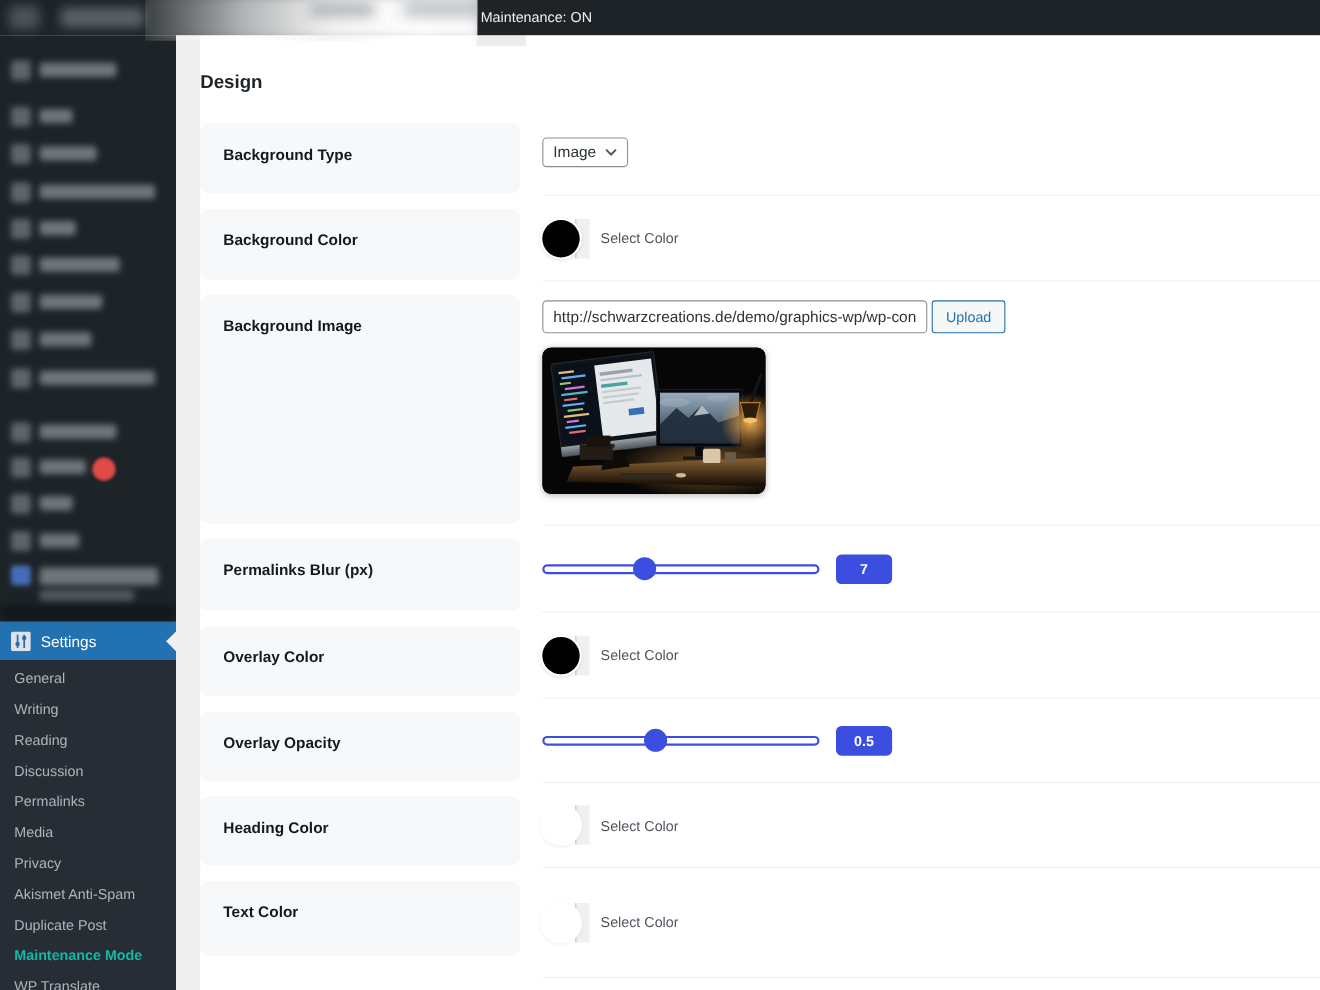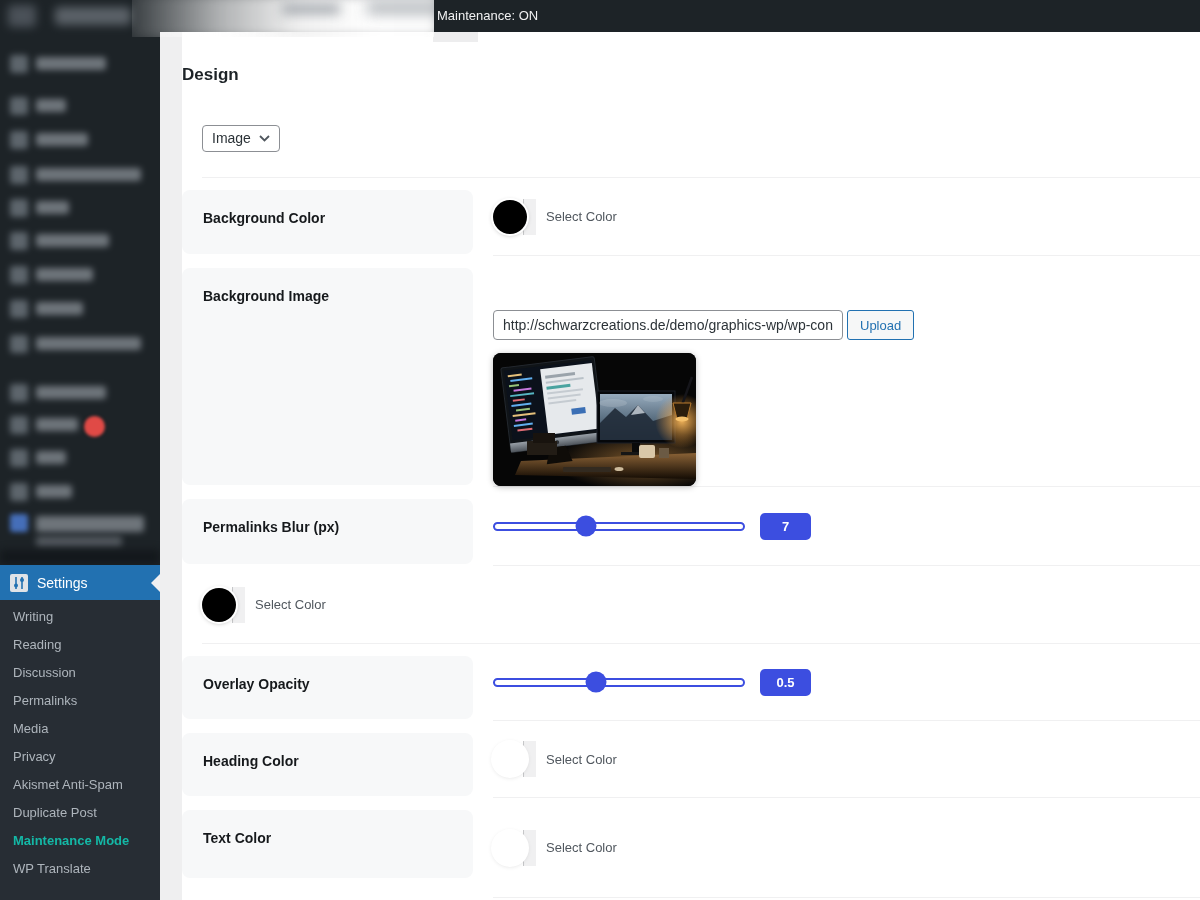--- a/index.html
+++ b/index.html
@@ -81,21 +81,21 @@
 
   
   .color-btn { display:flex; align-items:center; cursor:pointer; }
   .swatch { width:34px; height:34px; border-radius:50%; position:relative; z-index:2;
             box-shadow:0 0 0 2px #fff, 0 1px 5px rgba(0,0,0,.32); background:#000; }
   .swatch-tab { width:13px; height:36px; background:#f0f0f1; border-left:1px solid #c6c7c9;
                 margin-left:-4px; z-index:1; }
   .swatch-label { margin-left:10px; font-size:13px; color:#50575e; }
 
   
-  .upload-line { display:flex; align-items:center;margin-top:37px; }
+  .upload-line { display:flex; align-items:center; }
   .url-input { width:350px; height:30px; border:1px solid #8c8f94; border-radius:4px;
                padding:0 9px; font-size:14px; color:#2c3338;
                font-family:"Liberation Sans", sans-serif; }
   .upload-btn { margin-left:4px; height:30px; padding:0 12px; border:1px solid #2271b1;
                 border-radius:3px; background:#f6f7f7; color:#2271b1; font-size:13px;
                 cursor:pointer; font-family:"Liberation Sans", sans-serif; }
   .thumb { margin-top:13px; width:203px; height:133px; border-radius:8px; overflow:hidden;
            box-shadow:0 1px 6px rgba(0,0,0,.25); background:#060606; }
 
   
@@ -192,20 +192,21 @@
       <line x1="6" y1="3" x2="6" y2="15" stroke="#2271b1" stroke-width="1.6"></line>
       <line x1="12" y1="3" x2="12" y2="15" stroke="#2271b1" stroke-width="1.6"></line>
       <circle cx="6" cy="11.5" r="2" fill="#2271b1"></circle>
       <circle cx="12" cy="6" r="2" fill="#2271b1"></circle>
     </svg>
     <span class="settings-label">Settings</span>
     <span class="s-arrow"></span>
   </div>
 
   <div class="submenu">
+    <div class="sub-item">General</div>
     <div class="sub-item">Writing</div>
     <div class="sub-item">Reading</div>
     <div class="sub-item">Discussion</div>
     <div class="sub-item">Permalinks</div>
     <div class="sub-item">Media</div>
     <div class="sub-item">Privacy</div>
     <div class="sub-item">Akismet Anti-Spam</div>
     <div class="sub-item">Duplicate Post</div>
     <div class="sub-item active">Maintenance Mode</div>
     <div class="sub-item">WP Translate</div>
@@ -213,20 +214,21 @@
 </div>
 
 <div class="gray-strip"></div>
 
 <div class="main">
   <h1 class="page-title">Design</h1>
 
   <div class="rows">
 
     <div class="row h78">
+      <div class="row-label">Background Type</div>
       <div class="row-content">
         <div class="wp-select">
           <span>Image</span>
           <svg width="11" height="7" viewBox="0 0 11 7">
             <polyline points="1,1 5.5,5.5 10,1" fill="none" stroke="#50575e" stroke-width="1.8"></polyline>
           </svg>
         </div>
       </div>
     </div>
 
@@ -334,20 +336,21 @@
         <div class="slider-wrap">
           <div class="slider-track">
             <div class="slider-thumb" style="left:36.5%"></div>
           </div>
           <div class="slider-badge">7</div>
         </div>
       </div>
     </div>
 
     <div class="row h78">
+      <div class="row-label">Overlay Color</div>
       <div class="row-content">
         <div class="color-btn">
           <span class="swatch" style="background: rgb(0, 0, 0);"></span>
           <span class="swatch-tab"></span>
           <span class="swatch-label">Select Color</span>
         </div>
       </div>
     </div>
 
     <div class="row h77">

